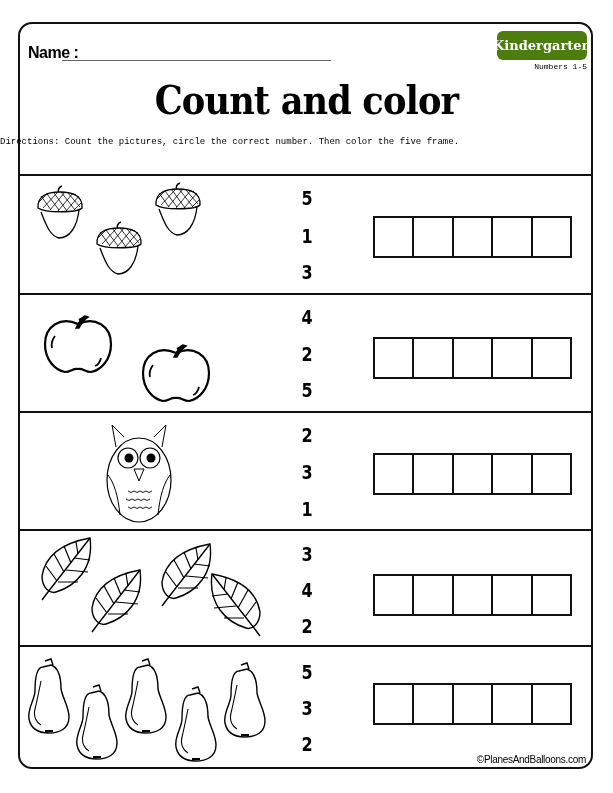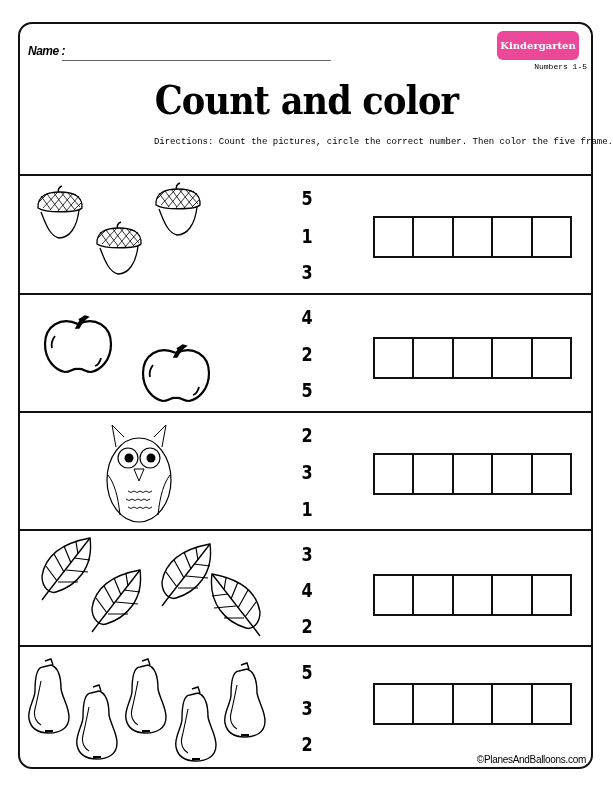--- a/index.html
+++ b/index.html
@@ -1,23 +1,23 @@
 <!DOCTYPE html>
 <html><head>
 <meta charset="utf-8">
 <style>
   html, body { margin: 0; padding: 0; background: #ffffff; }
   body { width: 613px; height: 793px; position: relative; overflow: hidden; font-family: "DejaVu Sans Mono", monospace; color: #000; }
   .frame { position: absolute; left: 18px; top: 22px; width: 575px; height: 747px; border: 2px solid #111; border-radius: 14px; box-sizing: border-box; }
-  .name-label { position: absolute; left: 28px; top: 44px; font-family: "Liberation Sans", sans-serif; font-weight: bold; font-size: 12px; letter-spacing: -0.5px; font-style: italic; }
+  .name-label { position: absolute; left: 28px; top: 44px; font-family: "Liberation Sans", sans-serif; font-weight: bold; font-size: 16px; letter-spacing: -0.5px; }
   .name-line { position: absolute; left: 62px; top: 60px; width: 269px; height: 0; border-top: 1px solid #666; }
-  .badge { position: absolute; left: 497px; top: 31px; width: 82px; height: 29px; background: #ec4899; border-radius: 6px; color: #fff; font-family: "DejaVu Serif", serif; font-weight: bold; font-size: 10px; display: flex; align-items: center; justify-content: center; }
+  .badge { position: absolute; left: 497px; top: 31px; width: 90px; height: 29px; background: #4d7c0f; border-radius: 6px; color: #fff; font-family: "DejaVu Serif", serif; font-weight: bold; font-size: 13px; display: flex; align-items: center; justify-content: center; }
   .badge-sub { position: absolute; left: 497px; top: 62px; width: 90px; text-align: right; font-family: "Liberation Mono", monospace; font-size: 8px; }
   .title { position: absolute; left: 0; top: 76px; width: 613px; text-align: center; font-family: "DejaVu Serif", serif; font-weight: bold; font-size: 40px; letter-spacing: -1px; transform: scaleX(0.88); transform-origin: center; }
-  .directions { position: absolute; left: 0; top: 137px; width: 613px; text-align: right; font-family: "Liberation Mono", monospace; font-size: 9px; }
+  .directions { position: absolute; left: 0; top: 137px; width: 613px; text-align: left; font-family: "Liberation Mono", monospace; font-size: 9px; }
   .sep { position: absolute; left: 18px; width: 575px; height: 0; border-top: 2px solid #111; }
   .num { position: absolute; left: 299px; width: 16px; text-align: center; font-family: "DejaVu Sans", sans-serif; font-weight: bold; font-size: 20px; transform: scaleX(0.8); }
   .five-frame { position: absolute; left: 373px; display: flex; border: 2px solid #111; box-sizing: border-box; width: 199px; height: 42px; }
   .five-frame .cell { flex: 1; border-right: 2px solid #111; }
   .five-frame .cell:last-child { border-right: none; }
   .pic { position: absolute; }
   .copyright { position: absolute; left: 440px; top: 754px; width: 146px; text-align: right; font-family: "Liberation Sans", sans-serif; font-size: 10px; letter-spacing: -0.3px; }
   svg { display: block; overflow: visible; }
 </style>
 </head>

